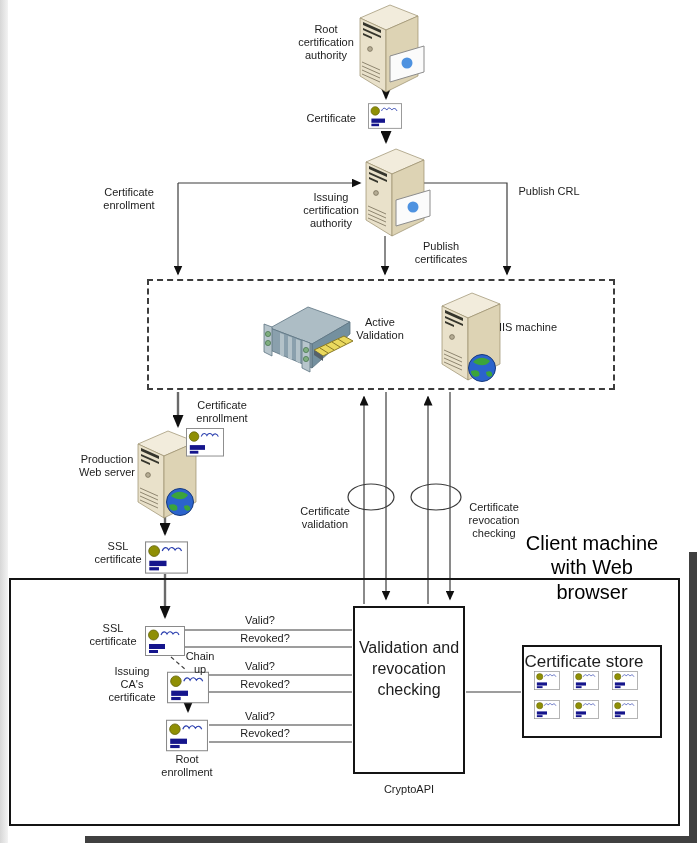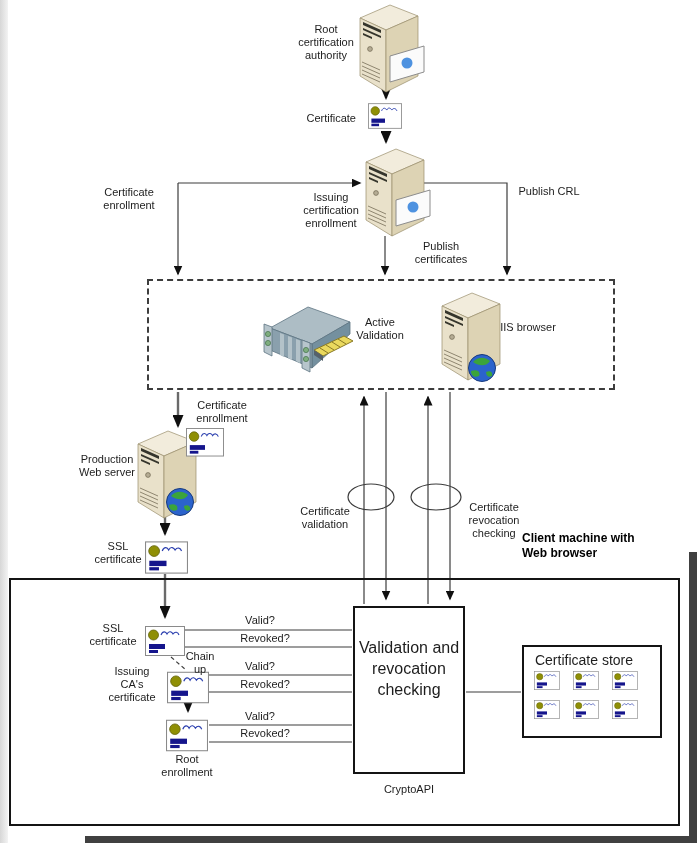--- a/index.html
+++ b/index.html
@@ -1,34 +1,34 @@
 <!DOCTYPE html>
 <html><head>
 <meta charset="utf-8">
 <style>
   *{box-sizing:border-box}
   body{margin:0;background:#ffffff;font-family:"Liberation Sans",sans-serif}
   .stage{position:relative;width:697px;height:843px;background:#fff;overflow:hidden}
   .lbl{position:absolute;font-size:11px;line-height:1.16;text-align:center;color:#1d1d1d}
   .lbl.left{text-align:center}.lbl.right{text-align:right}
-  .big{position:absolute;font-size:12px;font-weight:bold;line-height:1.22;text-align:left;color:#000}
+  .big{position:absolute;font-size:20px;font-weight:normal;line-height:1.22;text-align:center;color:#000}
   .icon{position:absolute;overflow:visible}
   .box{position:absolute;background:transparent}
   .dashedbox{border:2px dashed #3d3d3d}
   .solidbox{border:2px solid #141414}
   .whitebg{background:#fff}
   .thin{stroke:#3c3c3c;stroke-width:1.2;fill:none}
   .flow{stroke:#6a6a6a;stroke-width:2.4;fill:none}
   .dash{stroke-dasharray:4,3}
   .storegrid{position:absolute;left:534px;top:671px;display:grid;grid-template-columns:repeat(3,26px);column-gap:13px;row-gap:10px}
   .edge-left{position:absolute;left:0;top:0;width:8px;height:843px;background:linear-gradient(to right,#d7d7d7,#f3f3f3)}
   .edge-bottom{position:absolute;left:85px;top:836px;width:612px;height:7px;background:#404040}
   .edge-right{position:absolute;left:689px;top:552px;width:8px;height:291px;background:#404040}
   .valbox-text{position:absolute;left:353px;top:638px;width:112px;font-size:16px;line-height:1.3;text-align:center;color:#1d1d1d}
-  .store-title{position:absolute;left:522px;top:652px;width:124px;font-size:14px;text-align:center;color:#1d1d1d}
+  .store-title{position:absolute;left:522px;top:652px;width:124px;font-size:17px;text-align:center;color:#1d1d1d}
 </style>
 </head>
 <body>
 
 <div class="stage">
 
   <svg width="0" height="0" style="position:absolute">
     <defs>
       <g id="tower">
         <polygon points="10,16 40,3 68,14 36,28" fill="#f2ecdc" stroke="#9a8e6c" stroke-width="0.7"></polygon>
@@ -180,26 +180,26 @@
     <svg viewBox="0 0 40 30" width="26" height="19">
         <use href="#cert"></use>
       </svg>
     <svg viewBox="0 0 40 30" width="26" height="19">
         <use href="#cert"></use>
       </svg>
   </div>
 
   <div class="lbl" style="left:290px;top:23px;width:72px">Root certification authority</div>
   <div class="lbl right" style="left:292px;top:112px;width:64px">Certificate</div>
-  <div class="lbl" style="left:295px;top:191px;width:72px">Issuing certification enrollment</div>
+  <div class="lbl" style="left:295px;top:191px;width:72px">Issuing certification authority</div>
   <div class="lbl" style="left:96px;top:186px;width:66px">Certificate enrollment</div>
   <div class="lbl left" style="left:514px;top:185px;width:70px">Publish CRL</div>
   <div class="lbl" style="left:410px;top:240px;width:62px">Publish certificates</div>
   <div class="lbl" style="left:350px;top:316px;width:60px">Active Validation</div>
-  <div class="lbl" style="left:498px;top:321px;width:60px">IIS browser</div>
+  <div class="lbl" style="left:498px;top:321px;width:60px">IIS machine</div>
   <div class="lbl" style="left:191px;top:399px;width:62px">Certificate enrollment</div>
   <div class="lbl" style="left:77px;top:453px;width:60px">Production Web server</div>
   <div class="lbl" style="left:88px;top:540px;width:60px">SSL certificate</div>
   <div class="lbl" style="left:294px;top:505px;width:62px">Certificate validation</div>
   <div class="lbl" style="left:463px;top:501px;width:62px">Certificate revocation checking</div>
   <div class="big" style="left:522px;top:531px;width:140px">Client machine with Web browser</div>
   <div class="lbl" style="left:83px;top:622px;width:60px">SSL certificate</div>
   <div class="lbl" style="left:230px;top:614px;width:60px">Valid?</div>
   <div class="lbl" style="left:233px;top:632px;width:64px">Revoked?</div>
   <div class="lbl" style="left:183px;top:650px;width:34px">Chain up</div>

